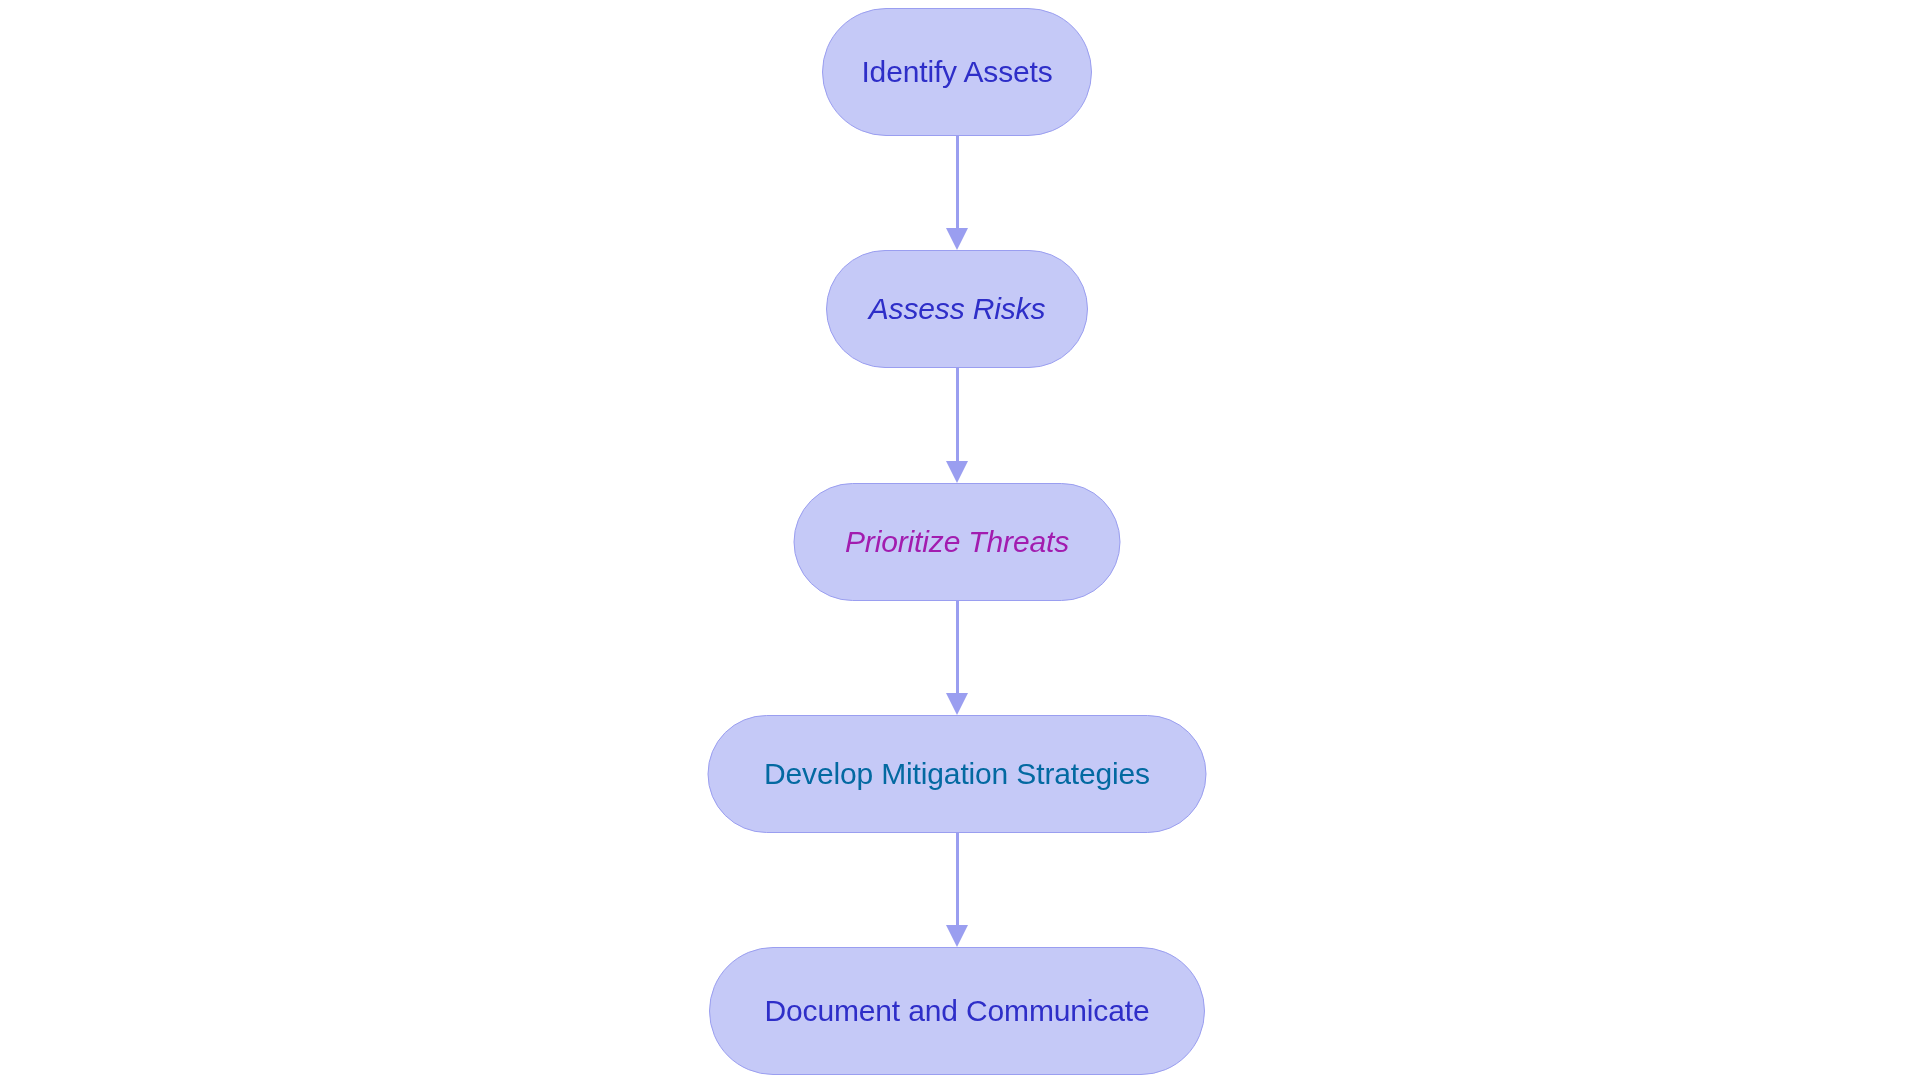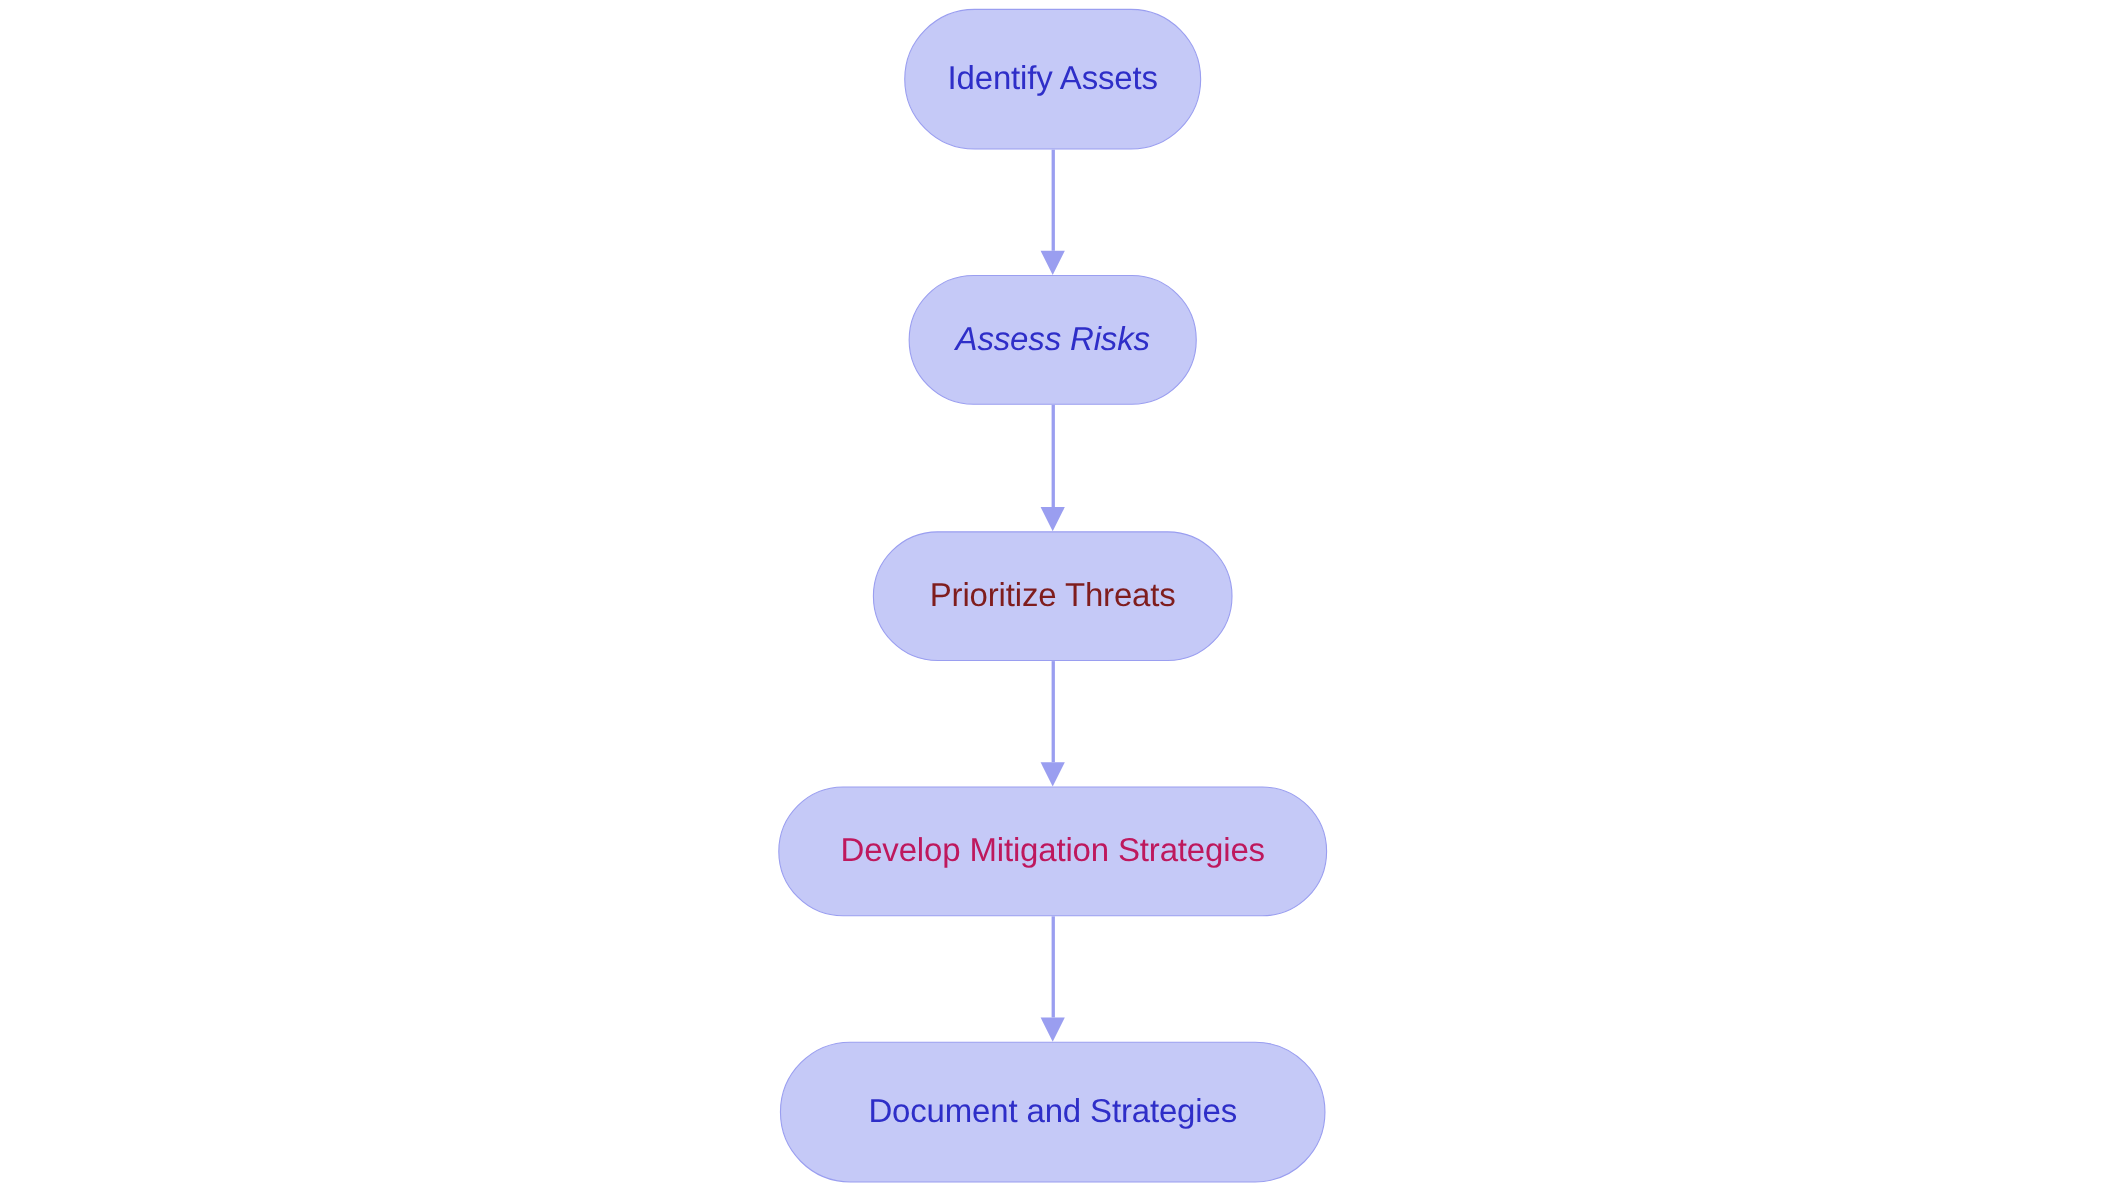--- a/index.html
+++ b/index.html
@@ -99,24 +99,24 @@
 
   <div class="node" style="left: 957px; top: 8px; width: 270px; height: 128px; background: rgb(197, 201, 247); border-color: rgb(154, 158, 240);">
     <span class="node-label" style="color: rgb(46, 46, 200);">Identify Assets</span>
   </div>
 
   <div class="node" style="left: 957px; top: 250px; width: 262px; height: 118px; background: rgb(197, 201, 247); border-color: rgb(154, 158, 240); font-style: italic;">
     <span class="node-label" style="color: rgb(46, 46, 200);">Assess Risks</span>
   </div>
 
   <div class="node" style="left: 957px; top: 483px; width: 327px; height: 118px; background: rgb(197, 201, 247); border-color: rgb(154, 158, 240);">
-    <span class="node-label" style="color: #7f1d1d;">Prioritize Threats</span>
+    <span class="node-label" style="color: #a21caf; font-style: italic;">Prioritize Threats</span>
   </div>
 
   <div class="node" style="left: 957px; top: 715px; width: 499px; height: 118px; background: rgb(197, 201, 247); border-color: rgb(154, 158, 240);">
-    <span class="node-label" style="color: #be185d;">Develop Mitigation Strategies</span>
+    <span class="node-label" style="color: #0369a1;">Develop Mitigation Strategies</span>
   </div>
 
   <div class="node" style="left: 957px; top: 947px; width: 496px; height: 128px; background: rgb(197, 201, 247); border-color: rgb(154, 158, 240);">
-    <span class="node-label" style="color: rgb(46, 46, 200);">Document and Strategies</span>
+    <span class="node-label" style="color: rgb(46, 46, 200);">Document and Communicate</span>
   </div>
 
 </div>
 
 </body></html>

